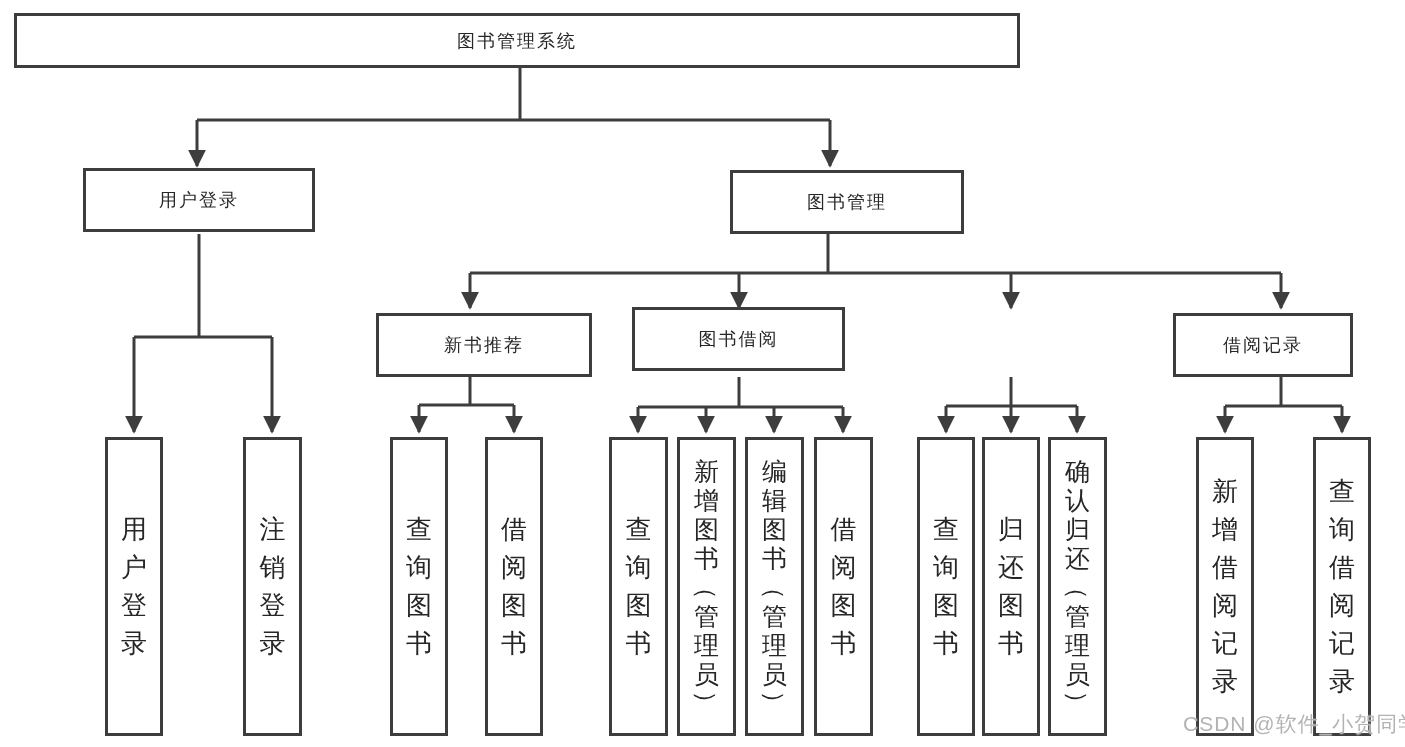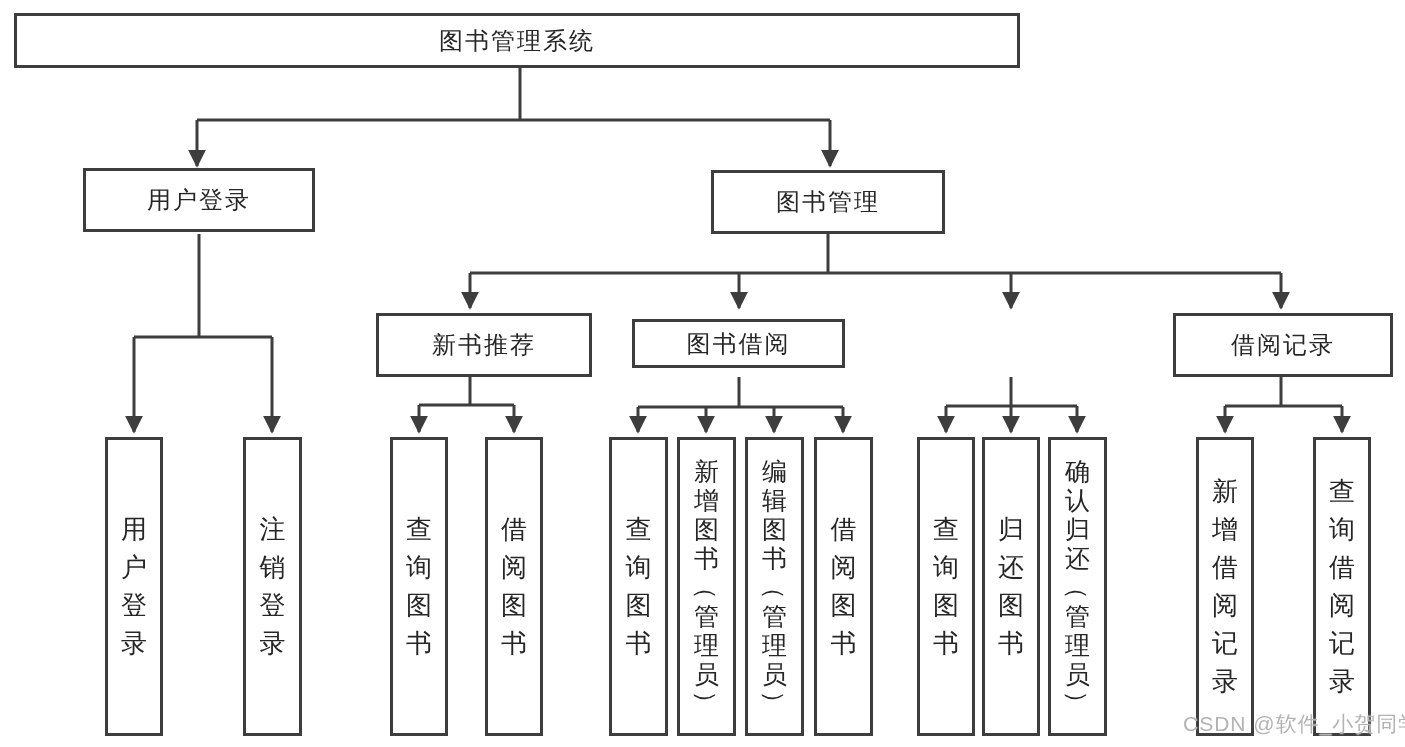--- a/index.html
+++ b/index.html
@@ -16,21 +16,21 @@
     box-sizing:border-box;
     border:3px solid #3d3d3d;
     background:#ffffff;
     color:#262626;
     display:flex;
     align-items:center;
     justify-content:center;
     z-index:2;
   }
   .hbox{
-    font-size:24px;
+    font-size:18px;
     letter-spacing:2px;
     white-space:nowrap;
   }
   .vbox{
     flex-direction:column;
     font-size:26px;
     gap:9px;
   }
   .vbox span{display:block;line-height:1.12;}
   .vbox.tight{gap:1px;font-size:25px;}
@@ -92,25 +92,25 @@
       <path d="M1011 406 V432" marker-end="url(#arrow)"></path>
       <path d="M1077 406 V432" marker-end="url(#arrow)"></path>
       <path d="M1225 406 V432" marker-end="url(#arrow)"></path>
       <path d="M1342 406 V432" marker-end="url(#arrow)"></path>
     </g>
   </svg>
 
   <div class="box hbox" style="left:14px;top:13px;width:1006px;height:55px">图书管理系统</div>
 
   <div class="box hbox" style="left:83px;top:168px;width:232px;height:64px">用户登录</div>
-  <div class="box hbox" style="left:711px;top:170px;width:234px;height:64px">图书管理</div>
+  <div class="box hbox" style="left:730px;top:170px;width:234px;height:64px">图书管理</div>
 
   <div class="box hbox" style="left:376px;top:313px;width:216px;height:64px">新书推荐</div>
-  <div class="box hbox" style="left:632px;top:319px;width:213px;height:49px">图书借阅</div>
-  <div class="box hbox" style="left:1173px;top:313px;width:220px;height:64px">借阅记录</div>
+  <div class="box hbox" style="left:632px;top:307px;width:213px;height:64px">图书借阅</div>
+  <div class="box hbox" style="left:1173px;top:313px;width:180px;height:64px">借阅记录</div>
 
   <div class="box vbox" style="left:105px;top:437px;width:58px;height:299px">
       <span>用</span>
       <span>户</span>
       <span>登</span>
       <span>录</span>
     </div>
   <div class="box vbox" style="left:243px;top:437px;width:59px;height:299px">
       <span>注</span>
       <span>销</span>

